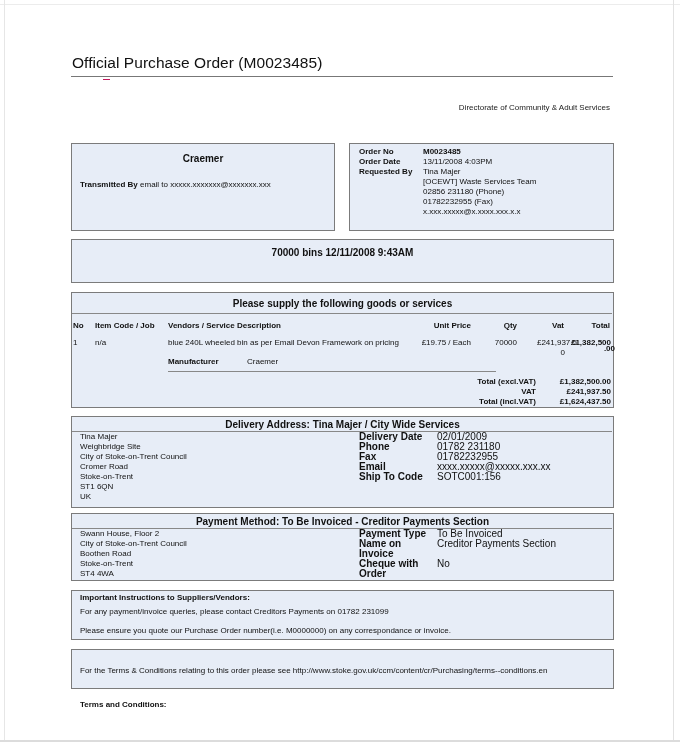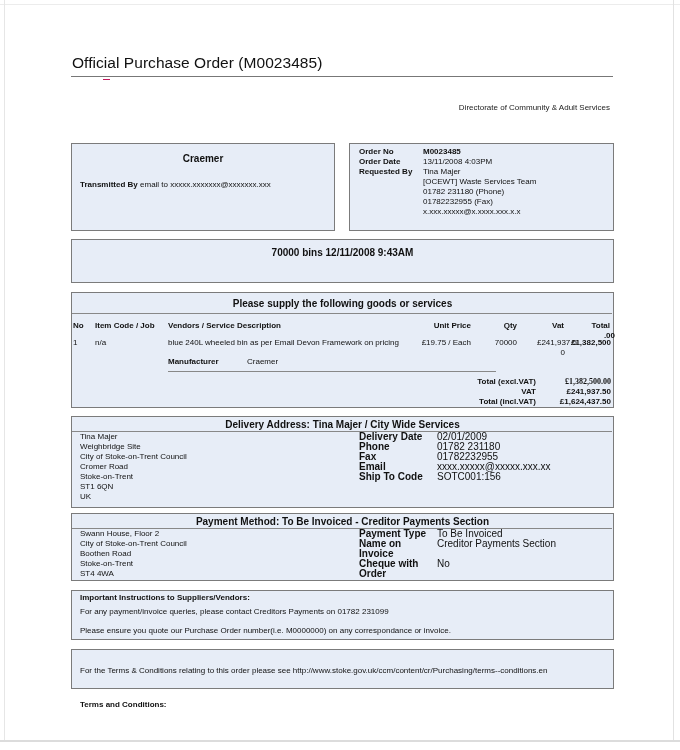--- a/index.html
+++ b/index.html
@@ -92,21 +92,21 @@
     </tr>
     <tr>
       <td class="l">Order Date</td>
       <td>13/11/2008 4:03PM</td>
     </tr>
     <tr>
       <td class="l">Requested By</td>
       <td>
         <div>Tina Majer</div>
         <div>[OCEWT] Waste Services Team</div>
-        <div>01782 231180 (Phone)</div>
+        <div>02856 231180 (Phone)</div>
         <div>01782232955 (Fax)</div>
         <div>x.xxx.xxxxx@x.xxxx.xxx.x.x</div>
       </td>
     </tr>
   </tbody>
     </table>
 </div>
 
 <div class="box" id="orderref">
   <div class="txt">70000 bins 12/11/2008 9:43AM</div>
@@ -126,28 +126,28 @@
 
   <div>
     <div class="c" style="left:1px;top:45px;">1</div>
     <div class="c" style="left:23px;top:45px;">n/a</div>
     <div class="c" style="left:96px;top:45px;">blue 240L wheeled bin as per Email Devon Framework on pricing</div>
     <div class="c" style="left:340px;top:45px;width:59px;text-align:right;">£19.75 / Each</div>
     <div class="c" style="left:412px;top:45px;width:33px;text-align:right;">70000</div>
     <div class="c" style="left:447px;top:45px;width:48px;text-align:right;margin-left:10px;">£241,937.5</div>
     <div class="c" style="left:447px;top:55px;width:46px;text-align:right;">0</div>
     <div class="c b" style="left:494px;top:45px;width:45px;text-align:right;">£1,382,500</div>
-    <div class="c b" style="left:494px;top:38px;width:49px;text-align:right;">.00</div>
+    <div class="c b" style="left:494px;top:51px;width:49px;text-align:right;">.00</div>
     <div class="c b" style="left:96px;top:64px;">Manufacturer</div>
     <div class="c" style="left:175px;top:64px;">Craemer</div>
   </div>
   <div class="rule2"></div>
 
   <div class="c b" style="left:380px;top:84px;width:84px;text-align:right;">Total (excl.VAT)</div>
-  <div class="c b" style="left:470px;top:84px;width:69px;text-align:right;font-family:Liberation Serif, serif;">£1,382,500.00</div>
+  <div class="c b" style="left:470px;top:84px;width:69px;text-align:right;">£1,382,500.00</div>
   <div class="c b" style="left:380px;top:94px;width:84px;text-align:right;">VAT</div>
   <div class="c b" style="left:470px;top:94px;width:69px;text-align:right;">£241,937.50</div>
   <div class="c b" style="left:380px;top:104px;width:84px;text-align:right;">Total (incl.VAT)</div>
   <div class="c b" style="left:470px;top:104px;width:69px;text-align:right;">£1,624,437.50</div>
 </div>
 
 <div class="box" id="delivery">
   <div class="sect-hd">Delivery Address: Tina Majer / City Wide Services</div>
   <div class="sect-rule"></div>
   <div class="addr" style="top:15px;">

